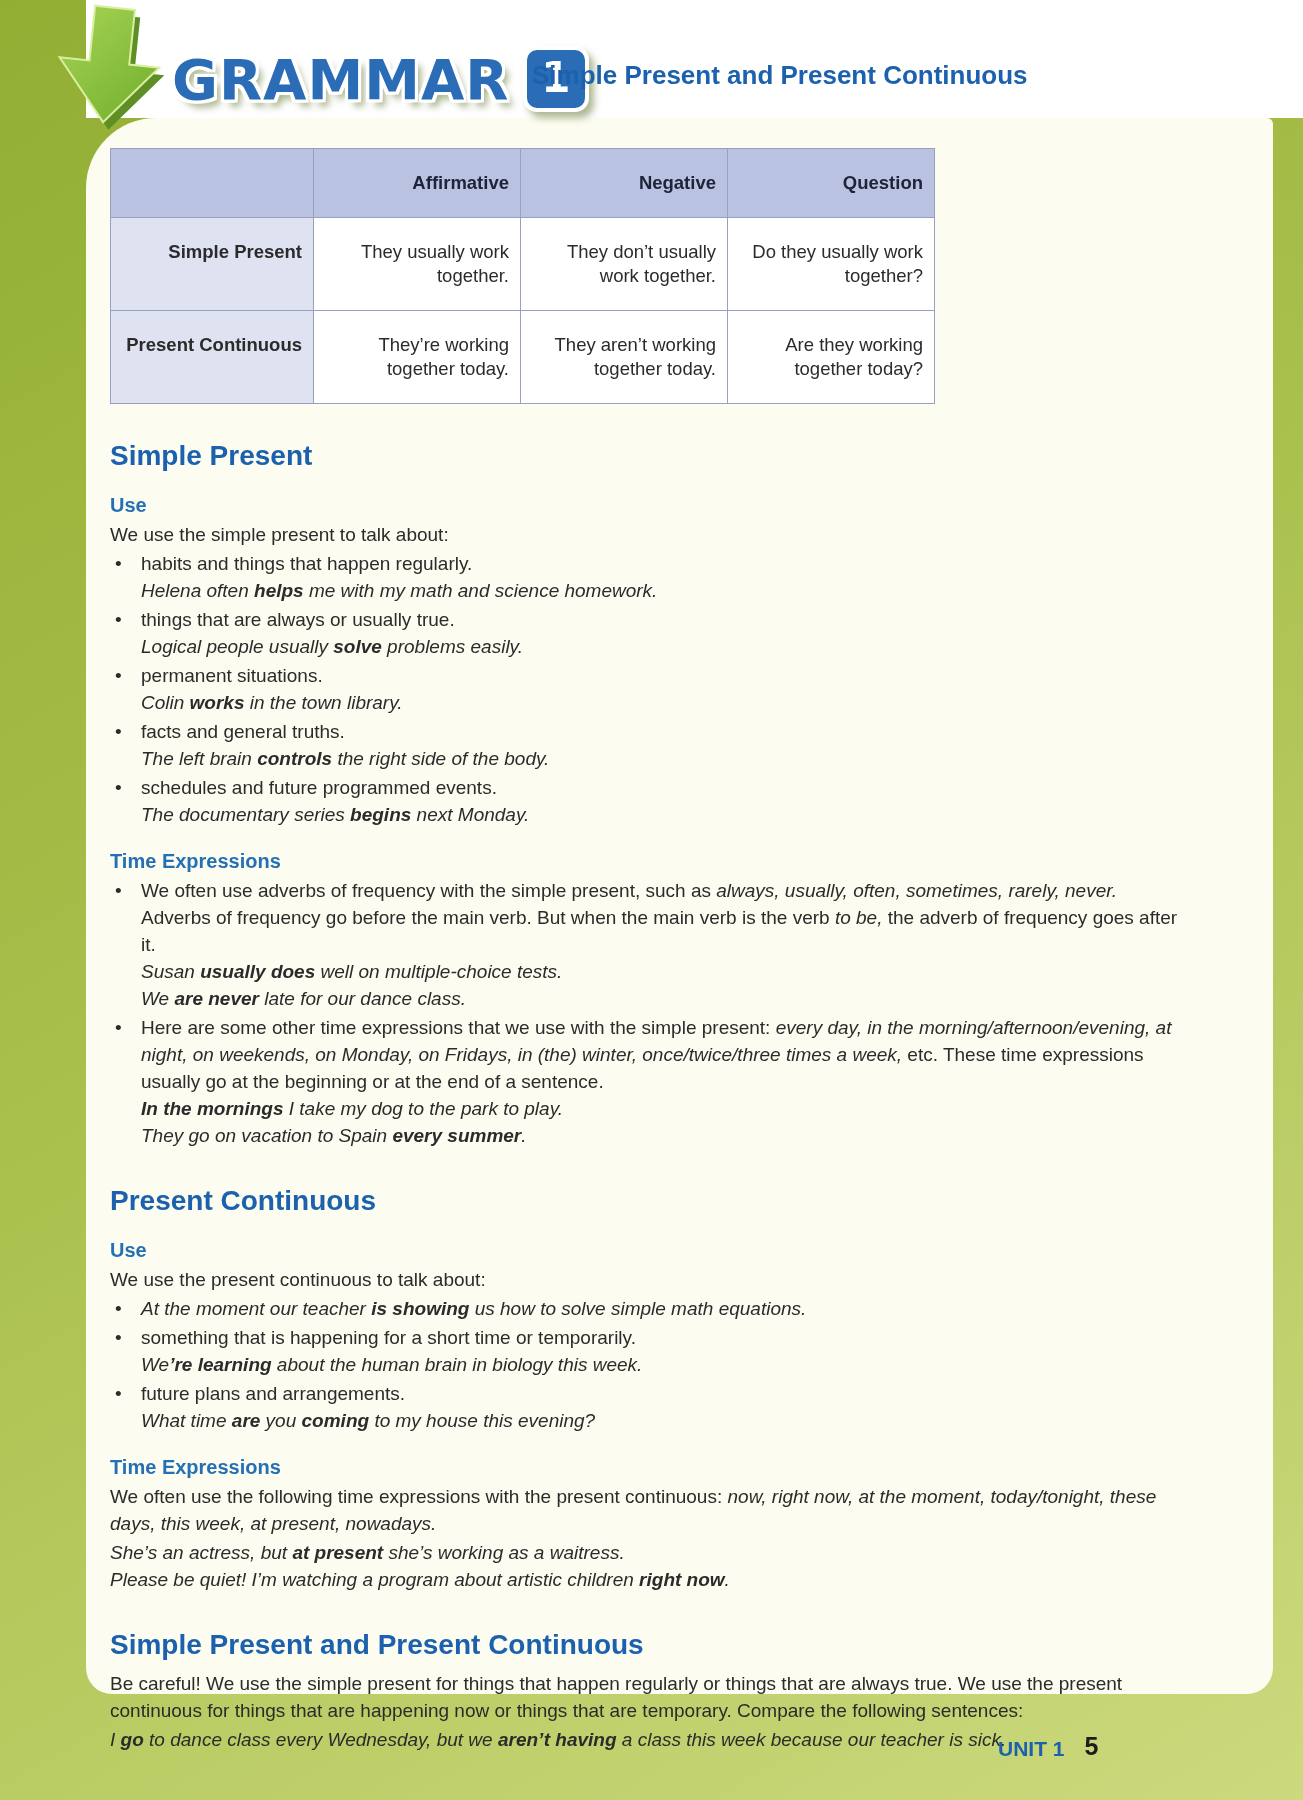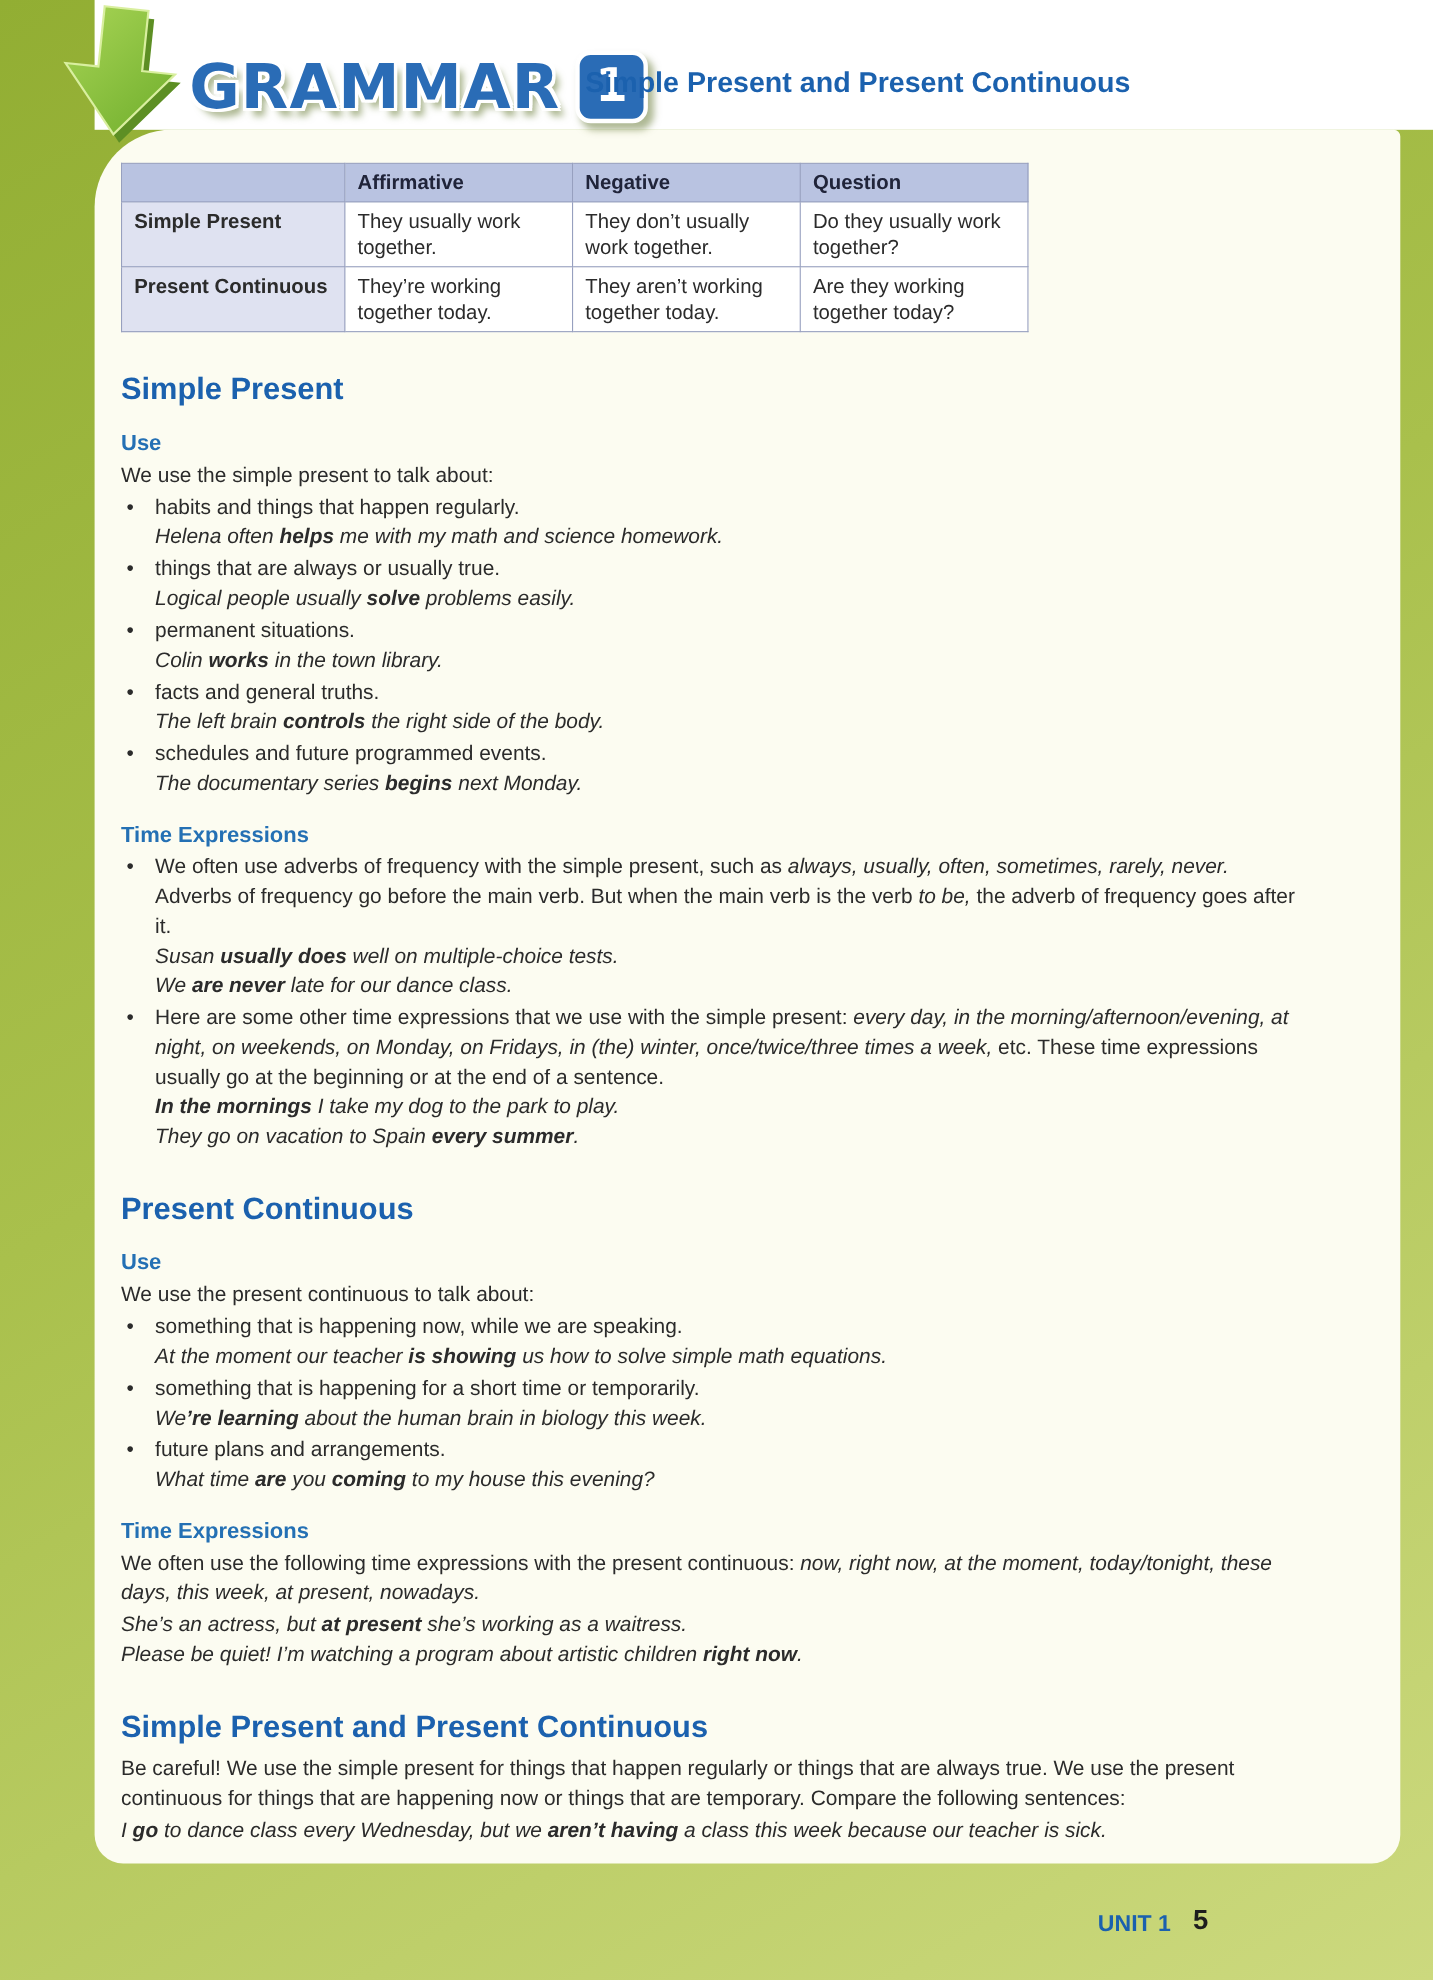--- a/index.html
+++ b/index.html
@@ -35,21 +35,21 @@
     border:4px solid #fff; border-radius:14px;
     font-family:"DejaVu Sans",sans-serif;
     font-size:42px; font-weight:800; line-height:1; padding:7px 14px 9px;
     box-shadow:5px 6px 7px rgba(96,116,44,.5);
   }
   .page-title { position:absolute; left:532px; top:60px; font-size:26px; font-weight:bold; color:var(--heading-blue,#1b61ae); }
 
   
   .gtable { border-collapse:collapse; font-size:18.5px; line-height:24px; }
   .gtable th, .gtable td {
-    border:1px solid #97a0bf; padding:5px 11px; text-align:left; vertical-align:top;
+    border:1px solid #97a0bf; padding:22px 11px; text-align:right; vertical-align:top;
   }
   .gtable thead th { background:var(--table-header-bg,#b9c3e1); font-weight:bold; height:32px; color:#20243a; }
   .gtable th.rowlabel { background:var(--table-label-bg,#dfe2f1); font-weight:bold; width:203px; }
   .gtable thead th.corner { width:203px; }
   .gtable td { width:207px; background:#ffffff; font-weight:normal; }
 
   
   h2 { font-size:28px; color:var(--heading-blue,#1b61ae); margin:36px 0 9px; font-weight:bold; }
   h3 { font-size:20px; color:var(--sub-blue,#2470b4); margin:22px 0 4px; font-weight:bold; }
   .para { font-size:19px; line-height:27px; margin:0 0 2px; }
@@ -157,21 +157,20 @@
             </div>
           </div>
         </section>
         <section>
           <h2>Present Continuous</h2>
           <h3>Use</h3>
           <p class="para">We use the present continuous to talk about:</p>
           <div class="bullet">
             <span class="dot">•</span>
             <div class="bullet-body">
-              <p class="lead">something that is happening now, while we are speaking.</p>
               <p class="example"><span>At the moment our teacher </span><span class="b">is showing</span><span> us how to solve simple math equations.</span></p>
             </div>
           </div>
           <div class="bullet">
             <span class="dot">•</span>
             <div class="bullet-body">
               <p class="lead">something that is happening for a short time or temporarily.</p>
               <p class="example"><span>We</span><span class="b">’re learning</span><span> about the human brain in biology this week.</span></p>
             </div>
           </div>

